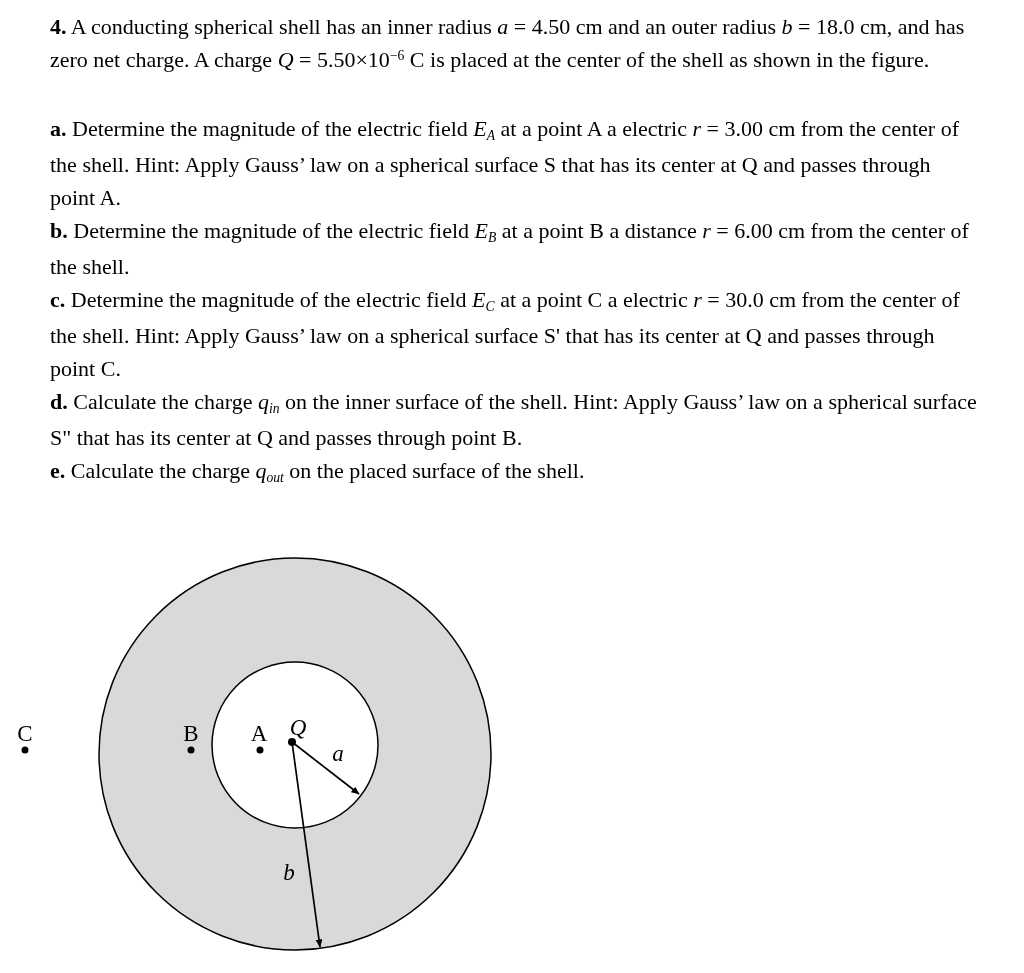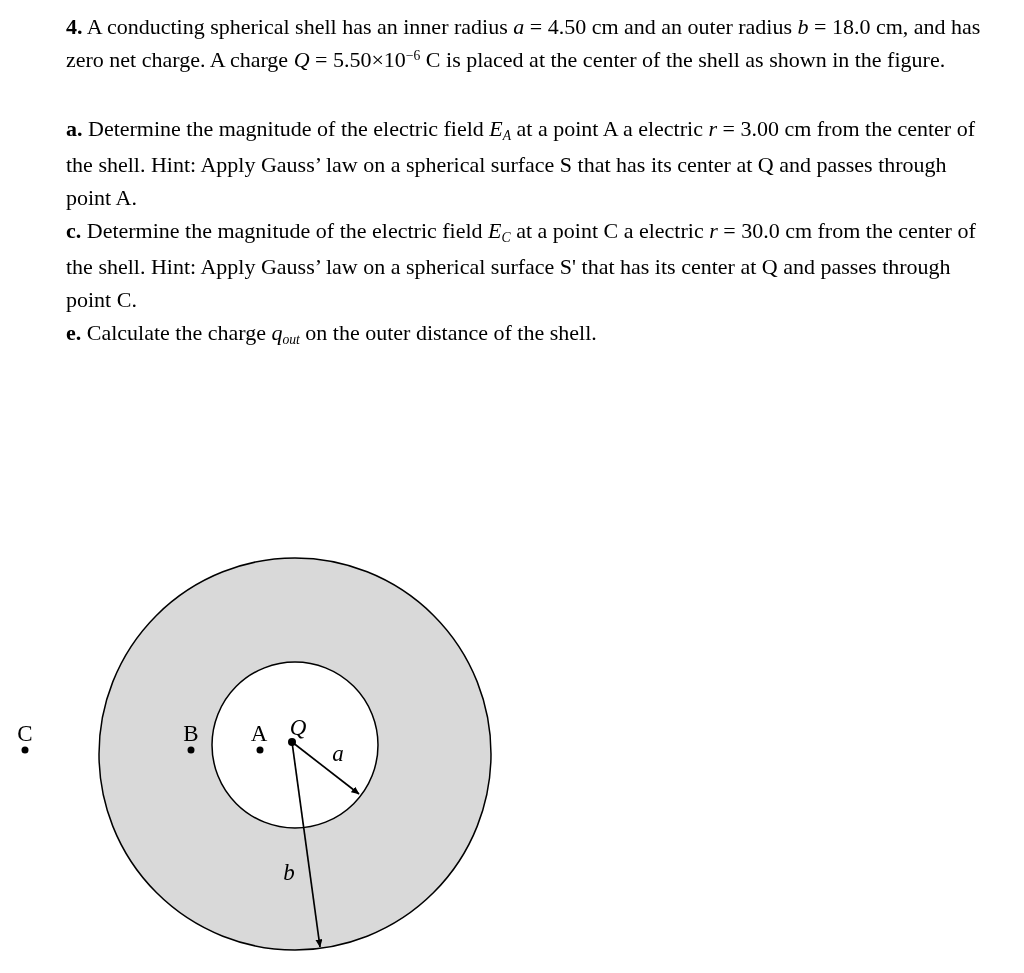--- a/index.html
+++ b/index.html
@@ -1,42 +1,44 @@
 <!DOCTYPE html>
 <html><head>
 <meta charset="utf-8">
 <style>
   html,body { margin:0; padding:0; background:#ffffff; }
   body {
     width:1024px; height:973px; position:relative; overflow:hidden;
     font-family:"Liberation Serif", serif; color:#000;
   }
   .text-block {
-    position:absolute; top:10px; left:66px; width:928px;
+    position:absolute; top:10px; left:50px; width:928px;
     font-size:22px; line-height:33px;
   }
   p.para { margin:0; padding:0; }
   p.para.gap { margin-bottom:33px; }
   .b { font-weight:bold; }
   .i { font-style:italic; }
   .sup { font-size:0.62em; position:relative; top:-0.55em; }
   .sub { font-size:0.62em; position:relative; top:0.28em; }
   .figure-wrap { position:absolute; top:553px; left:0; width:1024px; height:420px; }
   svg text { font-family:"Liberation Serif", serif; }
   .fig-label { font-size:23px; }
   .fig-label.i { font-style:italic; }
 </style>
 </head>
 <body>
 
 <div class="text-block">
     <p class="para gap"><span class="b">4.</span><span>  A conducting spherical shell has an inner radius </span><span class="i">a</span><span> = 4.50 cm and an outer radius </span><span class="i">b</span><span> = 18.0 cm, and has zero net charge.  A charge </span><span class="i">Q</span><span> = 5.50×10</span><span class="sup">−6</span><span> C is placed at the center of the shell as shown in the figure.</span></p>
     <p class="para"><span class="b">a.</span><span> Determine the magnitude of the electric field </span><span class="i">E</span><span class="i sub">A</span><span> at a point A a electric </span><span class="i">r</span><span> = 3.00 cm from the center of the shell.  Hint: Apply Gauss’ law on a spherical surface S that has its center at Q and passes through point A.</span></p>
+    <p class="para"><span class="b">b.</span><span> Determine the magnitude of the electric field </span><span class="i">E</span><span class="i sub">B</span><span> at a point B a distance </span><span class="i">r</span><span> = 6.00 cm from the center of the shell.</span></p>
     <p class="para"><span class="b">c.</span><span> Determine the magnitude of the electric field </span><span class="i">E</span><span class="i sub">C</span><span> at a point C a electric </span><span class="i">r</span><span> = 30.0 cm from the center of the shell. Hint: Apply Gauss’ law on a spherical surface S' that has its center at Q and passes through point C.</span></p>
-    <p class="para"><span class="b">e.</span><span> Calculate the charge </span><span class="i">q</span><span class="i sub">out</span><span> on the outer distance of the shell.</span></p>
+    <p class="para"><span class="b">d.</span><span> Calculate the charge </span><span class="i">q</span><span class="i sub">in</span><span> on the inner surface of the shell. Hint: Apply Gauss’ law on a spherical surface S" that has its center at Q and passes through point B.</span></p>
+    <p class="para"><span class="b">e.</span><span> Calculate the charge </span><span class="i">q</span><span class="i sub">out</span><span> on the placed surface of the shell.</span></p>
   </div>
 
 <div class="figure-wrap">
   <svg width="1024" height="420" viewBox="0 0 1024 420">
     <defs>
       <marker id="arrowhead" markerWidth="9" markerHeight="8" refX="7.5" refY="3.5" orient="auto" markerUnits="userSpaceOnUse">
         <path d="M0,0 L8,3.5 L0,7 Z" fill="#000"></path>
       </marker>
     </defs>
 

